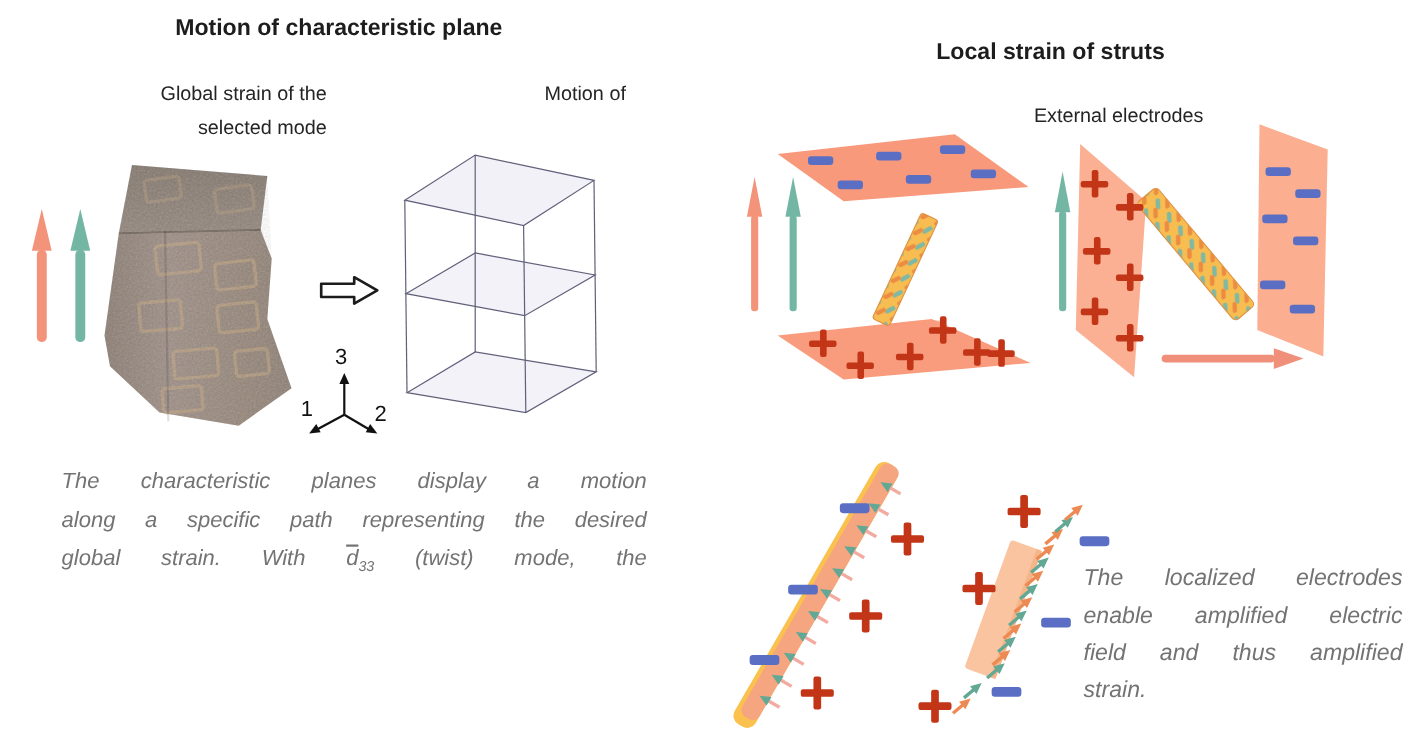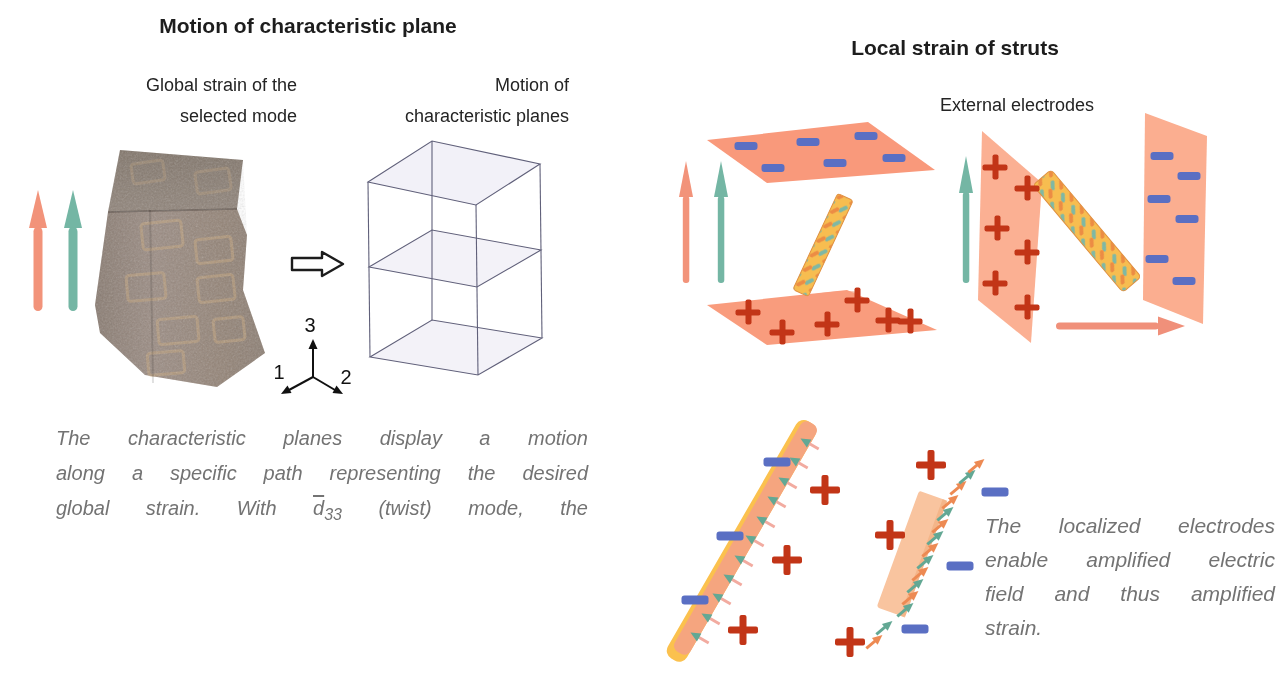--- a/index.html
+++ b/index.html
@@ -9,21 +9,21 @@
   .abs{position:absolute;}
   .panel-title{font-size:21px;font-weight:bold;color:#1d1d1d;text-align:center;}
   .sub-label{font-size:18px;color:#242424;text-align:right;line-height:31px;}
   .axis-label{font-size:20px;color:#111;width:18px;text-align:center;}
   .caption{color:#737373;font-style:italic;}
   .caption .jline{text-align:justify;text-align-last:justify;}
   .caption .lastline{text-align:left;}
   #left-caption{left:56px;top:421px;width:532px;font-size:20px;line-height:35px;}
   #right-caption{left:985px;top:509px;width:290px;font-size:21px;line-height:34px;}
   .dbar{text-decoration:overline;}
-  sub{font-size:16px;}
+  sub{font-size:13px;}
   
   .charge{position:absolute;transform:translate(-50%,-50%);}
   .minus-sm{width:23px;height:8px;border-radius:3px;background:#5A6FC3;}
   .minus-lg{width:27px;height:9px;border-radius:3px;background:#5A6FC3;}
   .plus-sm,.plus-lg{background:transparent;}
   .plus-sm{width:25px;height:25px;}
   .plus-lg{width:30px;height:30px;}
   .plus-sm::before,.plus-lg::before,.plus-sm::after,.plus-lg::after{
       content:"";position:absolute;background:#C23517;border-radius:2px;}
   .plus-sm::before{left:50%;top:0;width:6px;height:100%;transform:translateX(-50%);}
@@ -303,21 +303,20 @@
 
   <div class="abs panel-title" style="left:108px;top:14px;width:400px;">Motion of characteristic plane</div>
   <div class="abs panel-title" style="left:755px;top:16px;width:400px;margin-top:20px;">Local strain of struts</div>
 
   <div class="abs sub-label" style="left:77px;top:70px;width:220px;">
     <div>Global strain of the</div>
     <div>selected mode</div>
   </div>
   <div class="abs sub-label" style="left:343px;top:70px;width:226px;">
     <div>Motion of</div>
-    <div>characteristic planes</div>
   </div>
 
   <div class="abs sub-label" style="left:836px;top:90px;width:258px;">External electrodes</div>
 
   <div class="abs axis-label" style="left:301px;top:314px;">3</div>
   <div class="abs axis-label" style="left:270px;top:361px;">1</div>
   <div class="abs axis-label" style="left:337px;top:366px;">2</div>
 
   <div id="left-caption" class="abs caption">
     <div class="jline">The characteristic planes display a motion</div>

